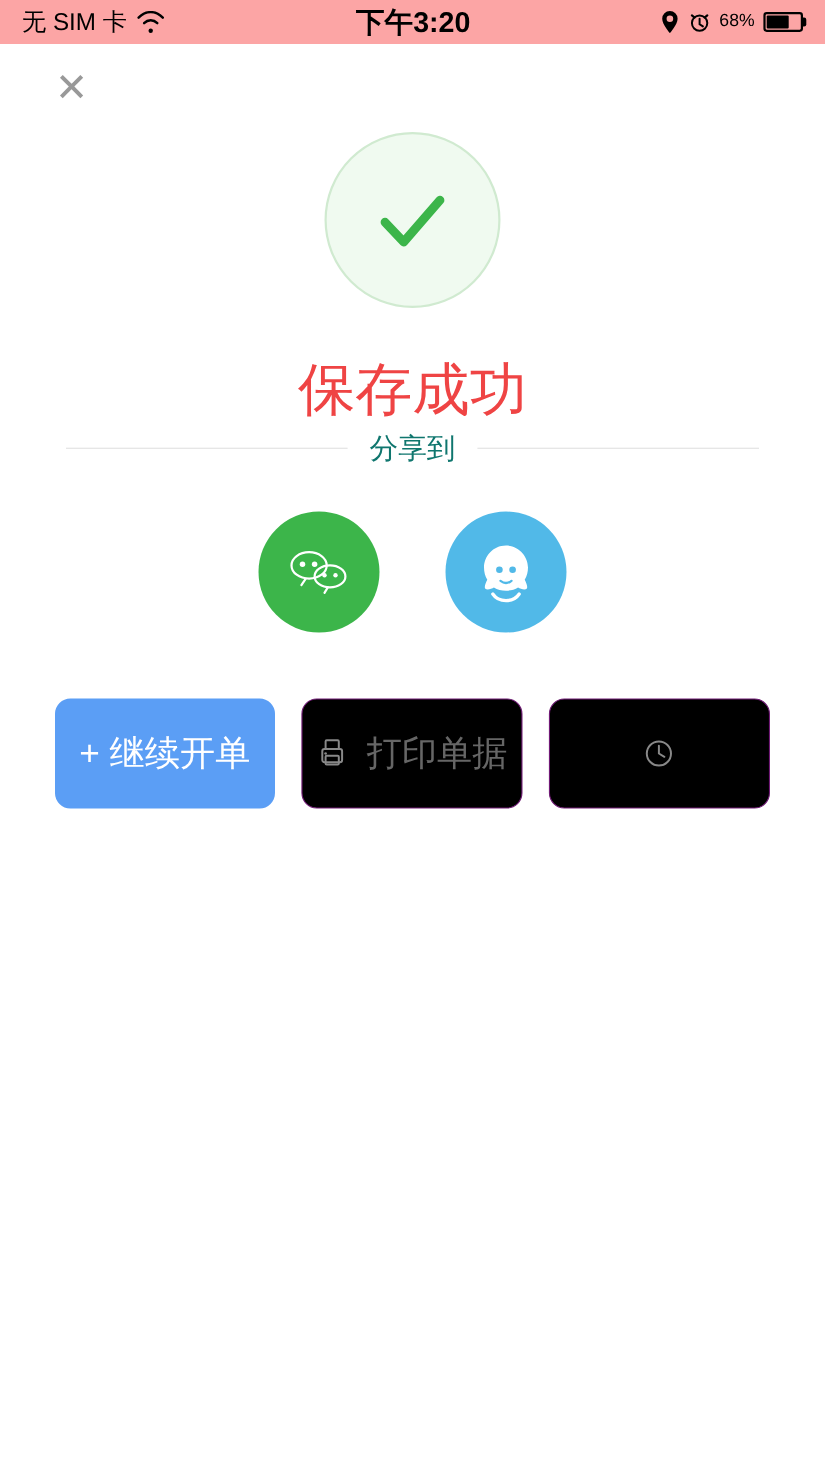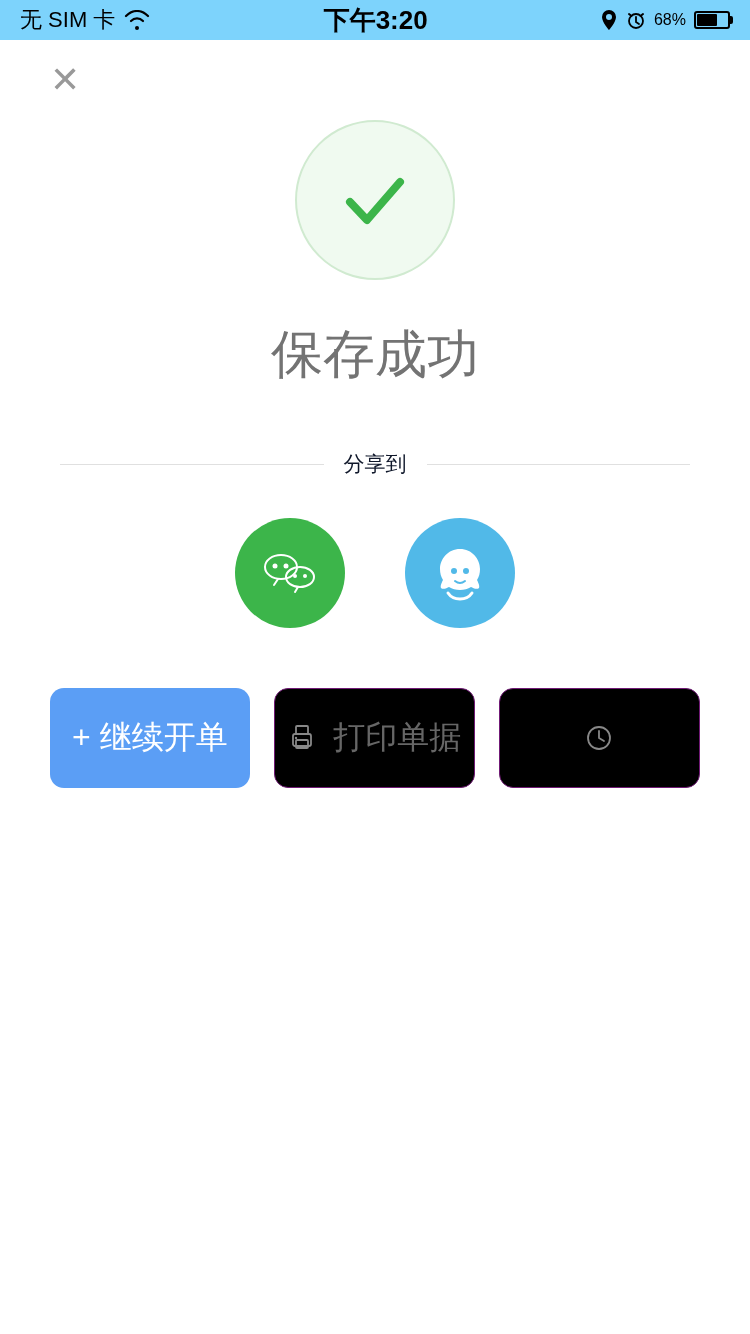--- a/index.html
+++ b/index.html
@@ -15,21 +15,21 @@
       background: #ffffff;
       font-family: -apple-system, "PingFang SC", "Helvetica Neue", Arial, sans-serif;
       display: flex;
       flex-direction: column;
     }
 
     
     .status-bar {
       width: 100%;
       height: 40px;
-      background: #7dd3fc;
+      background: #fca5a5;
       display: flex;
       align-items: center;
       justify-content: space-between;
       padding: 12px 20px;
       font-size: 24px;
       font-weight: 500;
     }
 
     .status-left {
       display: flex;
@@ -135,22 +135,21 @@
 
     .check-svg {
       width: 80px;
       height: 80px;
     }
 
     
     .success-title {
       font-size: 52px;
       font-weight: 400;
-      color: #737373;
-      margin-bottom: 60px;
+      color: #ef4444;
     }
 
     
     .share-section {
       width: 100%;
       display: flex;
       flex-direction: column;
       align-items: center;
       margin-bottom: 60px;
     }
@@ -163,22 +162,22 @@
       margin-bottom: 40px;
     }
 
     .divider-line {
       flex: 1;
       height: 1px;
       background: #e0e0e0;
     }
 
     .share-label {
-      font-size: 21px;
-      color: #0f172a;
+      font-size: 26px;
+      color: #0f766e;
       padding: 0 20px;
     }
 
     .share-icons {
       display: flex;
       gap: 60px;
       align-items: center;
     }
 
     .share-icon-btn {

